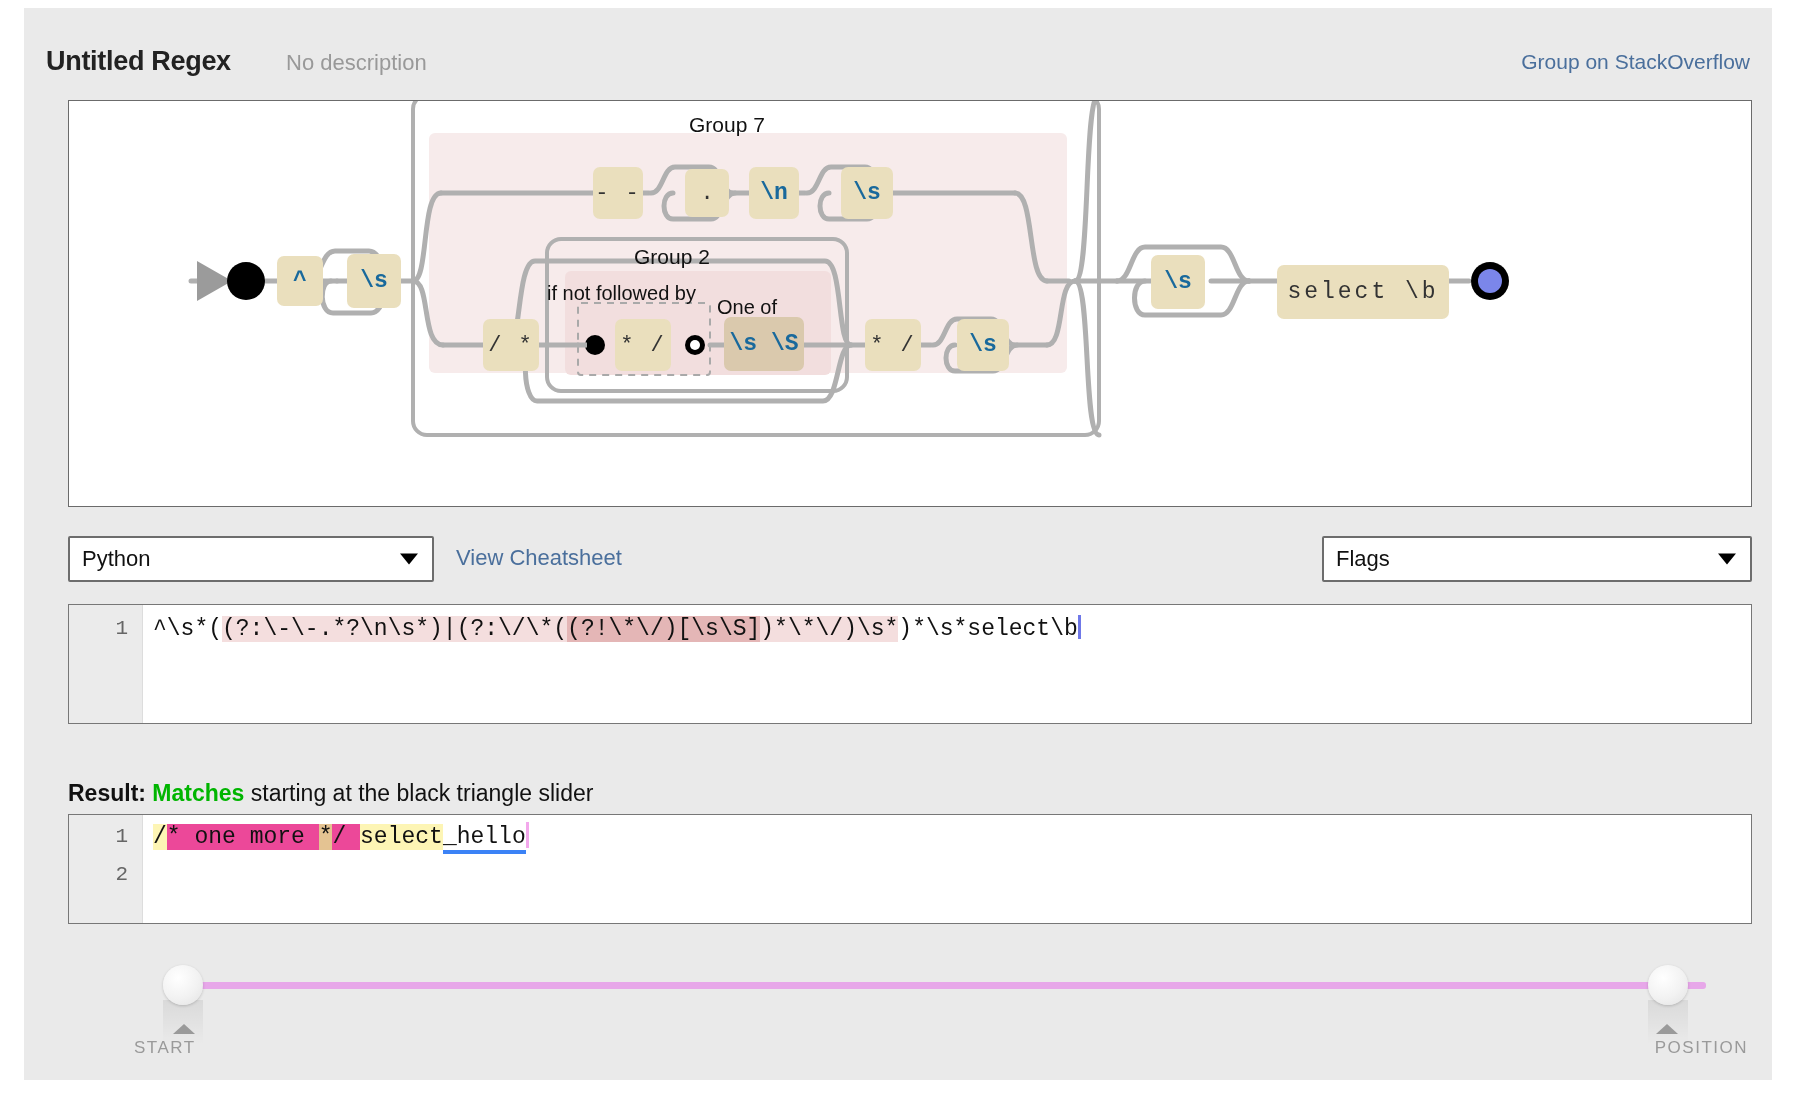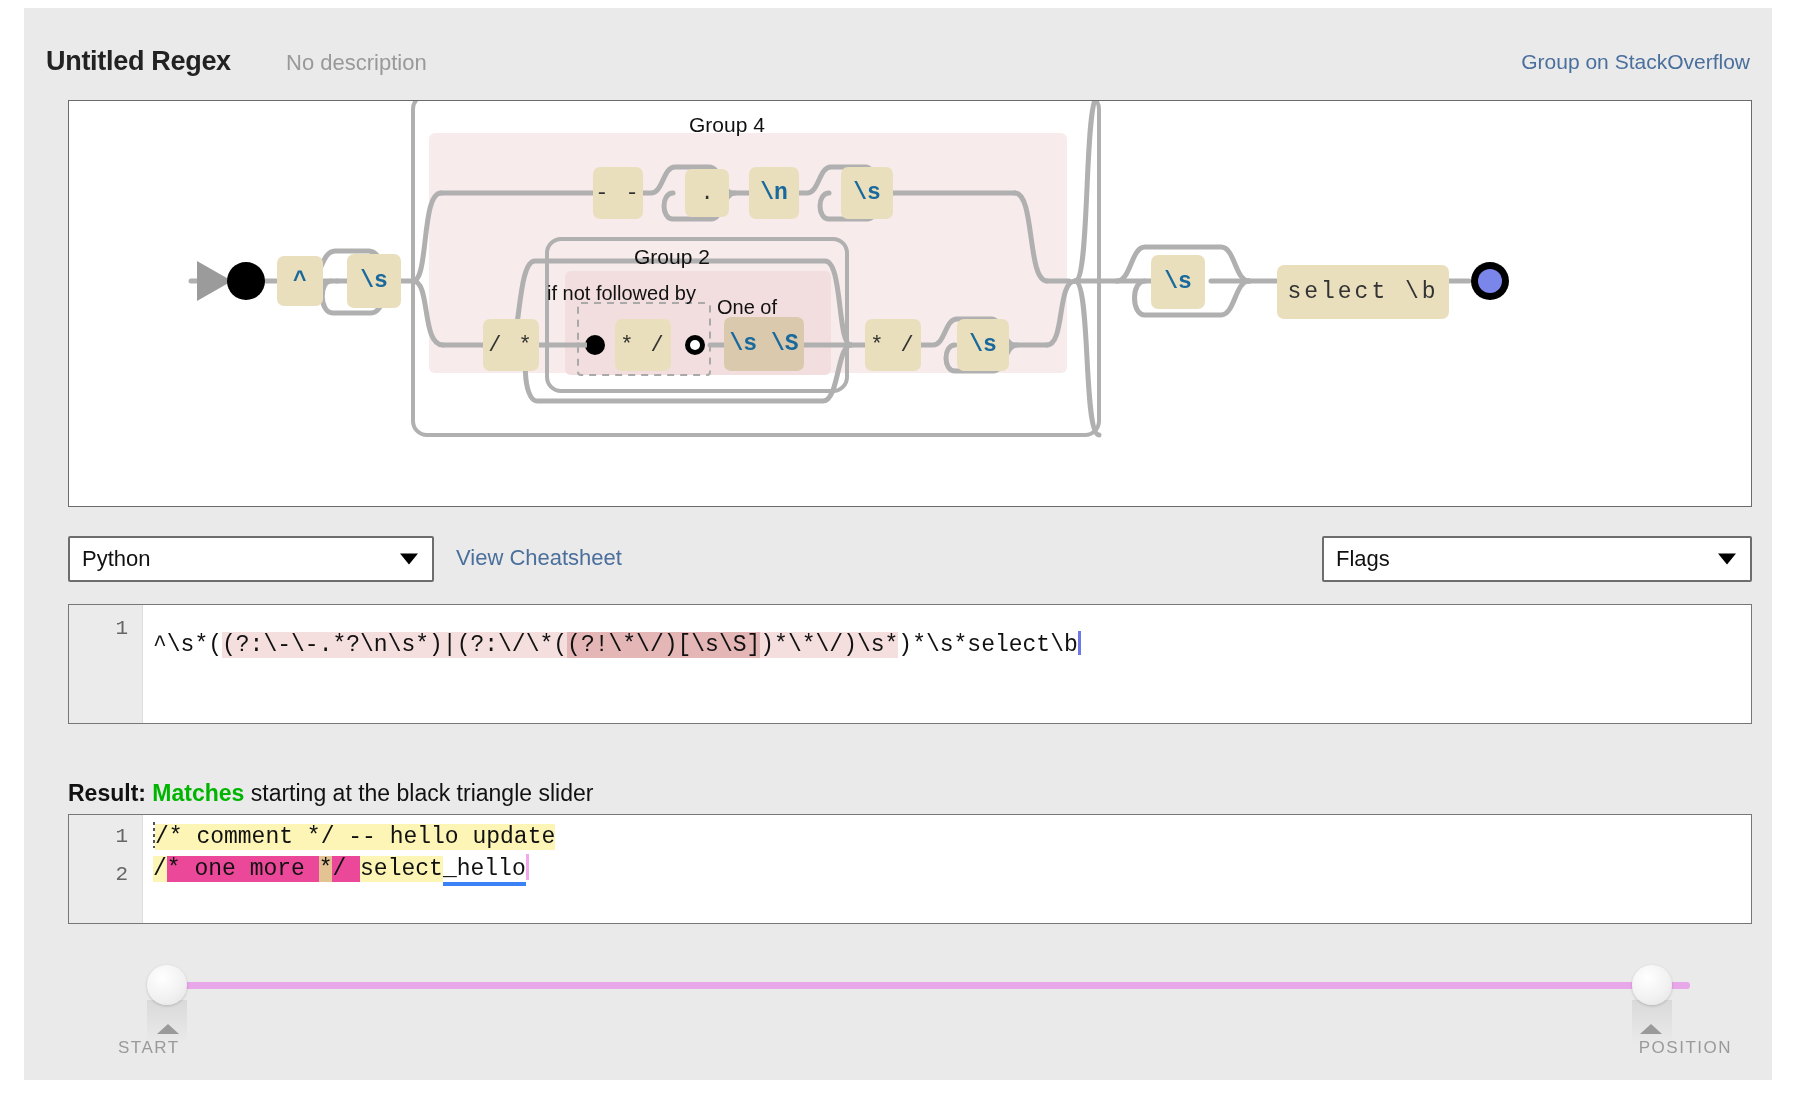--- a/index.html
+++ b/index.html
@@ -76,21 +76,21 @@
     font-family:"Liberation Mono","DejaVu Sans Mono",monospace;
     font-size:21px;color:#666;line-height:32px;
   }
   .code{
     position:absolute;left:84px;top:0;right:4px;bottom:0;
     font-family:"Liberation Mono","DejaVu Sans Mono",monospace;
     font-size:23px;line-height:32px;color:#111;white-space:pre;
   }
   #regex-editor{left:44px;top:596px;width:1684px;height:120px;}
   #regex-editor .gutter .ln{padding-top:8px;}
-  #regex-editor .code{padding-top:24px;}
+  #regex-editor .code{padding-top:8px;}
   .hl-a{background:#f4dede;}
   .hl-b{background:#e4b6b6;}
   .caret-bar{
     display:inline-block;width:3px;height:24px;background:#6f78e8;
     vertical-align:-4px;
   }
   
   .result-line{
     position:absolute;left:44px;top:772px;font-size:23px;color:#111;
   }
@@ -100,21 +100,21 @@
   #test-editor .gutter .ln{padding-top:6px;}
   #test-editor .code{padding-top:6px;}
   .m-yellow{background:#fdf5b5;}
   .m-tan{background:#ec4899;}
   .m-tan2{background:#e4c392;}
   .red-under{border-bottom:4px solid #3b82f6;}
   .pink-caret{display:inline-block;width:3px;height:26px;background:#f3a8ec;vertical-align:-5px;}
   .dotted-caret{display:inline-block;width:2px;height:26px;
     background:repeating-linear-gradient(#555 0 3px, transparent 3px 6px);vertical-align:-5px;}
   
-  .slider-area{position:absolute;left:44px;top:940px;width:1684px;height:105px;}
+  .slider-area{position:absolute;left:60px;top:940px;width:1684px;height:105px;}
   .track{
     position:absolute;left:96px;top:34px;width:1526px;height:7px;
     background:#e7a7e9;border-radius:3px;
   }
   .knob{
     position:absolute;width:40px;height:40px;border-radius:50%;
     background:radial-gradient(circle at 38% 32%, #ffffff 0%, #f2f2f2 55%, #e2e2e2 100%);
     box-shadow:0 1px 3px rgba(0,0,0,.18);
     cursor:pointer;
   }
@@ -249,21 +249,21 @@
 
       <circle cx="1421" cy="180" r="19" fill="#000"></circle>
       <circle cx="1421" cy="180" r="12" fill="#7b86ea"></circle>
 
       <circle cx="526" cy="244" r="10" fill="#000"></circle>
       <path d="M508,244 L518,244" stroke="#b0b0b0" stroke-width="5" fill="none"></path>
       <circle cx="626" cy="244" r="10" fill="#000"></circle>
       <circle cx="626" cy="244" r="5" fill="#ffffff"></circle>
     </svg>
 
-    <div class="dlabel" style="left:620px;top:12px;font-size:21px;">Group 4</div>
+    <div class="dlabel" style="left:620px;top:12px;font-size:21px;">Group 7</div>
     <div class="dlabel" style="left:565px;top:144px;font-size:21px;">Group 2</div>
     <div class="dlabel" style="left:478px;top:181px;font-size:20px;">if not followed by</div>
     <div class="dlabel" style="left:648px;top:195px;font-size:20px;">One of</div>
 
     <div class="dnode n-esc" style="left:208px;top:155px;width:46px;height:50px;font-size:23px;">^</div>
     <div class="dnode n-esc" style="left:278px;top:153px;width:54px;height:54px;font-size:23px;">\s</div>
 
     <div class="dnode n-lit" style="left:524px;top:66px;width:50px;height:52px;font-size:22px;letter-spacing:2px;">- -</div>
     <div class="dnode n-lit" style="left:616px;top:68px;width:44px;height:48px;font-size:22px;">.</div>
     <div class="dnode n-esc" style="left:680px;top:66px;width:50px;height:52px;font-size:23px;">\n</div>
@@ -302,21 +302,21 @@
     <b>Result:</b>
     <span class="result-matches">Matches</span>
     <span>starting at the black triangle slider</span>
   </div>
 
   <div class="editor" id="test-editor">
     <div class="gutter">
       <div class="ln">1</div>
       <div class="ln">2</div>
     </div>
-    <div class="code"><div><span class="dotted-caret"></span><span class="m-yellow">/* comment */ -- hello update</span></div><div><span class="m-yellow">/</span><span class="m-tan">* one more </span><span class="m-tan2">*</span><span class="m-tan">/ </span><span class="m-yellow">select</span><span class="red-under">_hello</span><span class="pink-caret"></span></div></div>
+    <div class="code"><div><span class="m-yellow">/</span><span class="m-tan">* one more </span><span class="m-tan2">*</span><span class="m-tan">/ </span><span class="m-yellow">select</span><span class="red-under">_hello</span><span class="pink-caret"></span></div></div>
   </div>
 
   <div class="slider-area">
     <div class="track"></div>
     <div class="knob-shadow" id="shadow-start"></div>
     <div class="knob-shadow" id="shadow-position"></div>
     <div class="knob" id="knob-start"></div>
     <div class="knob" id="knob-position"></div>
     <div class="tri" id="tri-start"></div>
     <div class="tri" id="tri-position"></div>

